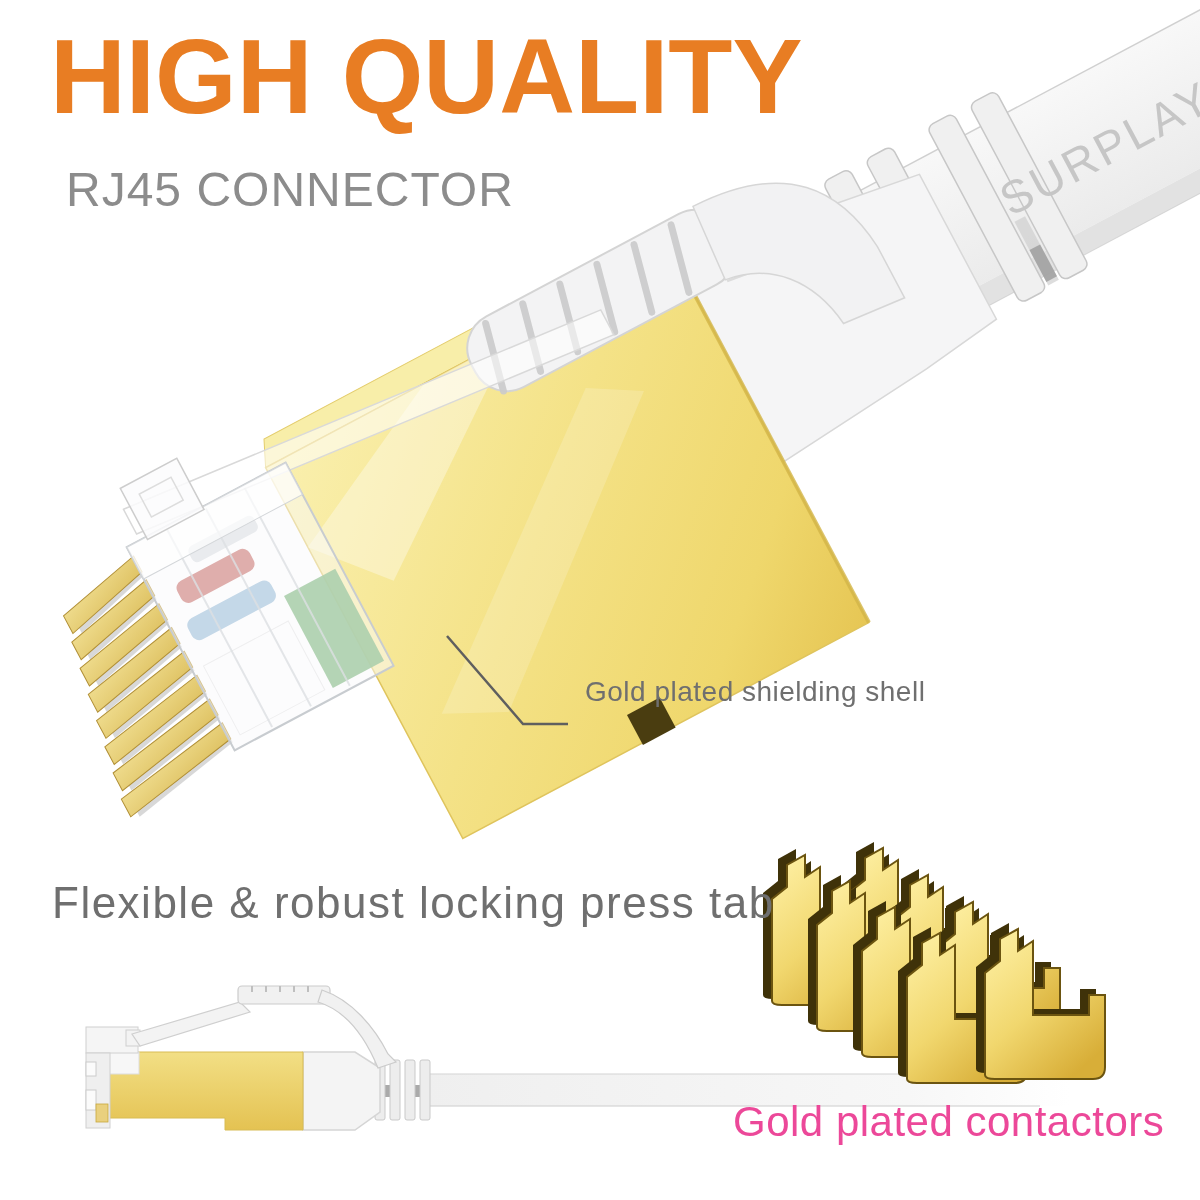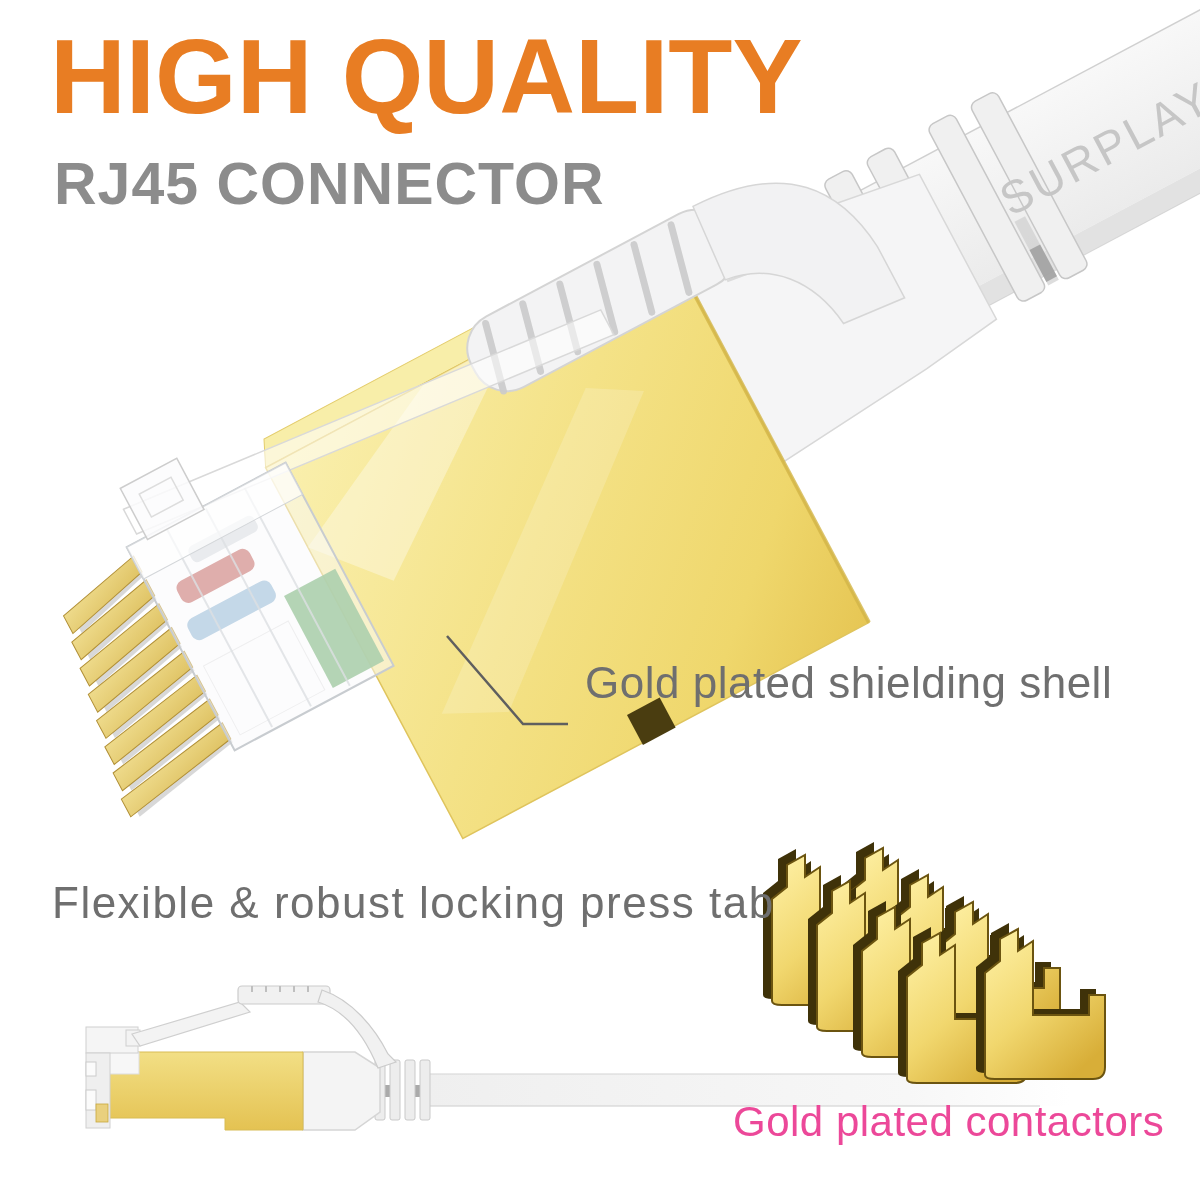--- a/index.html
+++ b/index.html
@@ -8,28 +8,28 @@
     font-family:"Liberation Sans","DejaVu Sans",sans-serif;
   }
   .stage{position:absolute;inset:0;}
   svg.scene{position:absolute;left:0;top:0;width:1200px;height:1200px;}
   .headline{
     position:absolute;left:50px;top:22px;margin:0;
     font-size:105px;font-weight:700;letter-spacing:0px;line-height:1.05;
     color:#E87D23;white-space:nowrap;
   }
   .subheadline{
-    position:absolute;left:54px;top:150px;margin:0;
-    font-size:59px;font-weight:700;letter-spacing:1px;
+    position:absolute;left:54px;top:150px;margin:12px;
+    font-size:48px;font-weight:400;letter-spacing:1px;
     color:#8C8C8C;white-space:nowrap;
   }
   .label{
     position:absolute;margin:0;color:#6F6F6F;font-weight:400;white-space:nowrap;
   }
-  .label-shell{left:585px;top:658px;font-size:44px;letter-spacing:.5px;}
+  .label-shell{left:585px;top:676px;font-size:28px;letter-spacing:.5px;}
   .label-tab{left:52px;top:878px;font-size:44px;letter-spacing:1.5px;}
   .label-contactors{left:733px;top:1098px;font-size:42px;letter-spacing:.5px;}
   .brand-text{
     font-size:46px;letter-spacing:3px;fill:#C6C6C6;font-weight:400;
   }
 </style>
 </head>
 <body style="background: rgb(255, 255, 255);">
 
 <div class="stage">

